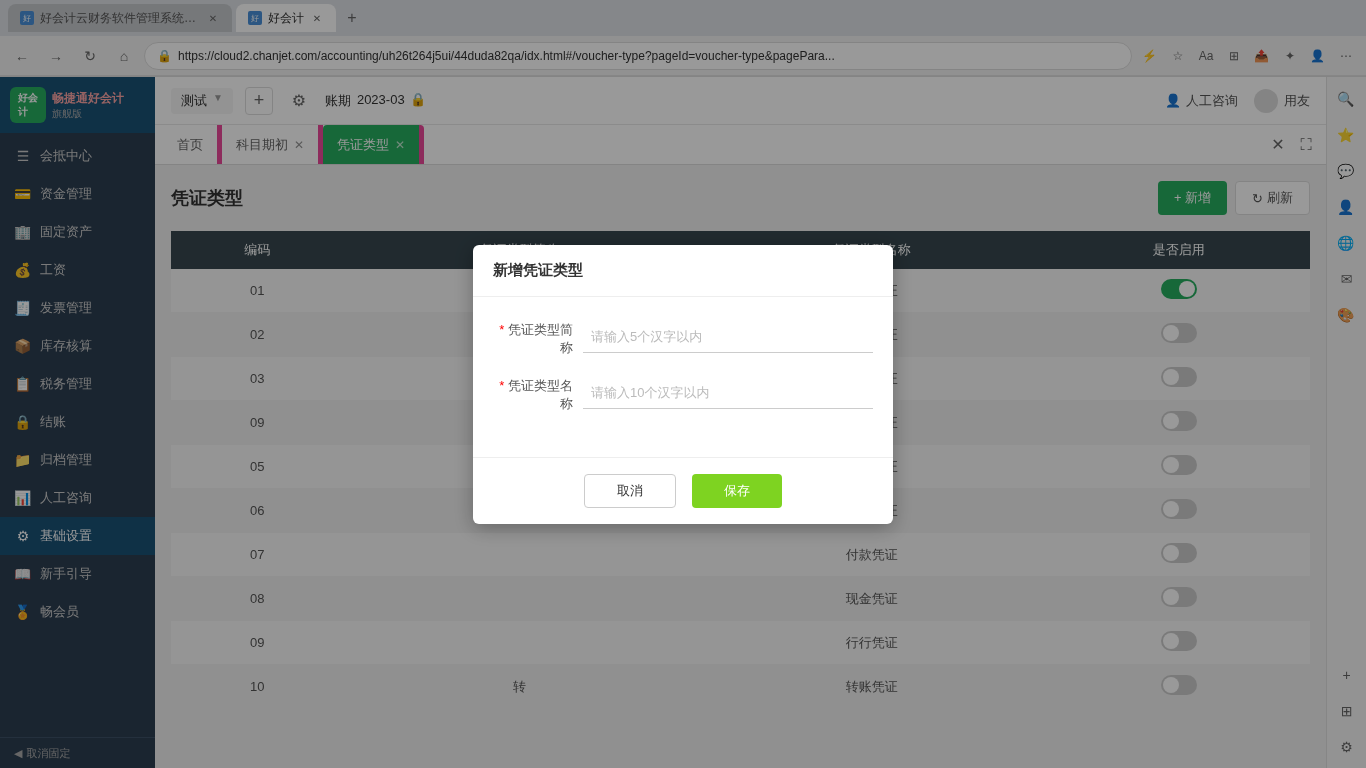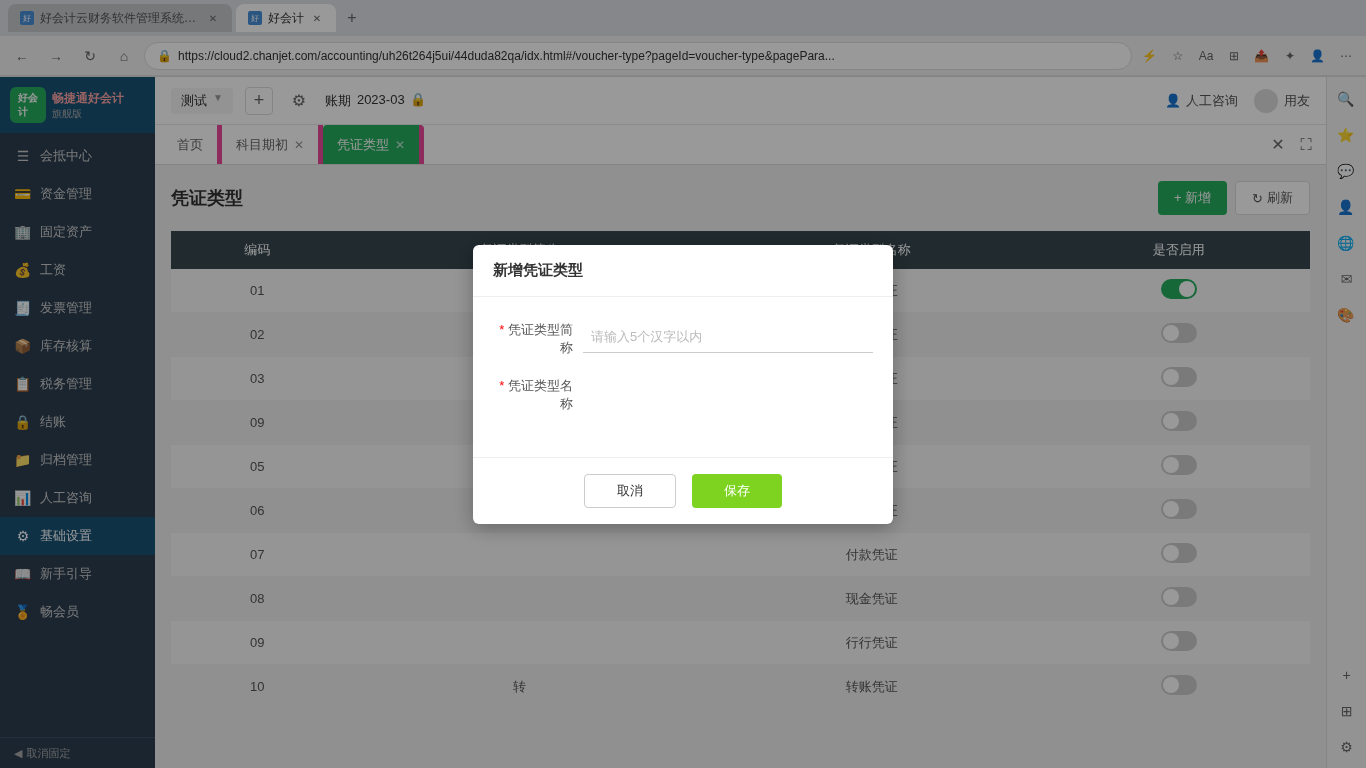--- a/index.html
+++ b/index.html
@@ -363,20 +363,21 @@
           <span class="required">*</span>
           <span>凭证类型简称</span>
         </label>
         <input class="form-input" type="text" placeholder="请输入5个汉字以内" style="">
       </div>
       <div class="form-row">
         <label class="form-label">
           <span class="required">*</span>
           <span>凭证类型名称</span>
         </label>
+        <input class="form-input" type="text" placeholder="请输入10个汉字以内" style="">
       </div>
     </div>
     <div class="modal-footer">
       <button class="btn-cancel">取消</button>
       <button class="btn-save">保存</button>
     </div>
   </div>
 </div>
 
 </body></html>

